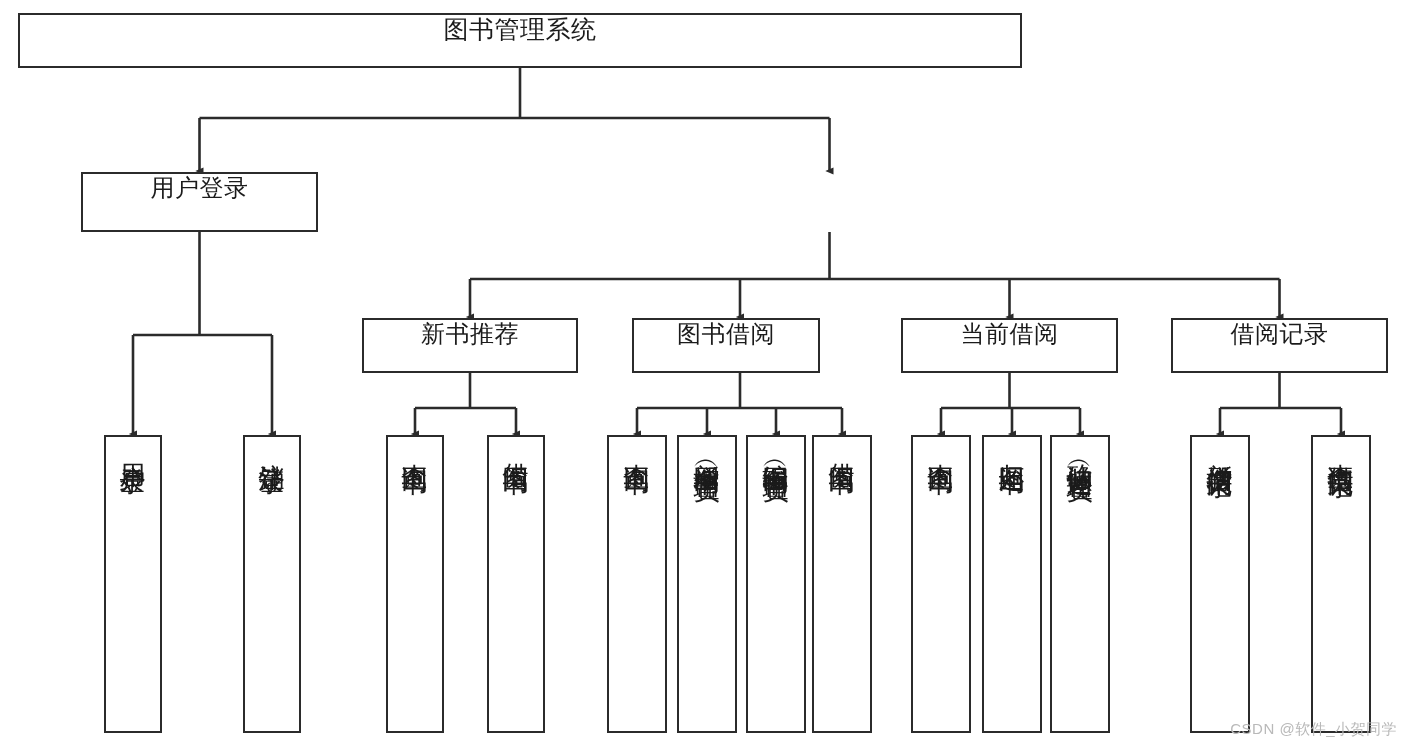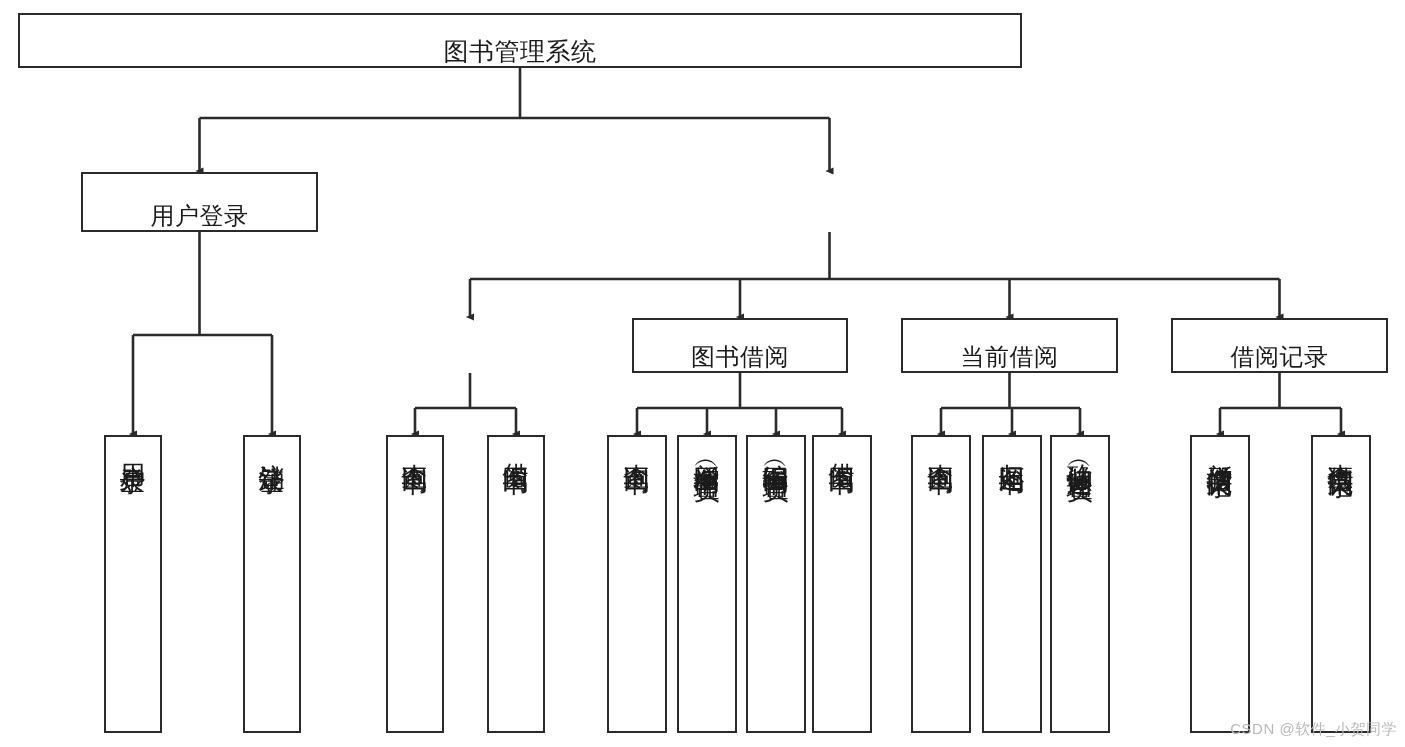--- a/index.html
+++ b/index.html
@@ -25,21 +25,21 @@
     width: 1405px;
     height: 747px;
     pointer-events: none;
   }
   .node {
     position: absolute;
     box-sizing: border-box;
     background: #ffffff;
     border: 2.5px solid #2b2b2b;
     display: flex;
-    align-items: flex-end;
+    align-items: flex-start;
     justify-content: center;
     color: #1b1b1b;
   }
   .node .node-label {
     display: block;
     text-align: center;
     line-height: 1.18;
     letter-spacing: 0.5px;
   }
   .node.horizontal .node-label {
@@ -122,21 +122,24 @@
   </svg>
 
   <div class="node horizontal root" style="left: 18px; top: 13px; width: 1004px; height: 55px;">
     <span class="node-label">图书管理系统</span>
   </div>
 
   <div class="node horizontal" style="left: 81px; top: 172px; width: 237px; height: 60px;">
     <span class="node-label">用户登录</span>
   </div>
 
-  <div class="node horizontal" style="left: 632px; top: 318px; width: 216px; height: 55px;">
+  <div class="node horizontal" style="left: 362px; top: 318px; width: 216px; height: 55px;">
+    <span class="node-label">新书推荐</span>
+  </div>
+  <div class="node horizontal" style="left: 632px; top: 318px; width: 188px; height: 55px;">
     <span class="node-label">图书借阅</span>
   </div>
   <div class="node horizontal" style="left: 1171px; top: 318px; width: 217px; height: 55px;">
     <span class="node-label">借阅记录</span>
   </div>
   <div class="node horizontal" style="left: 901px; top: 318px; width: 217px; height: 55px;">
     <span class="node-label">当前借阅</span>
   </div>
 
   <div class="node vertical" style="left: 104px; top: 435px; width: 58px; height: 298px;">

